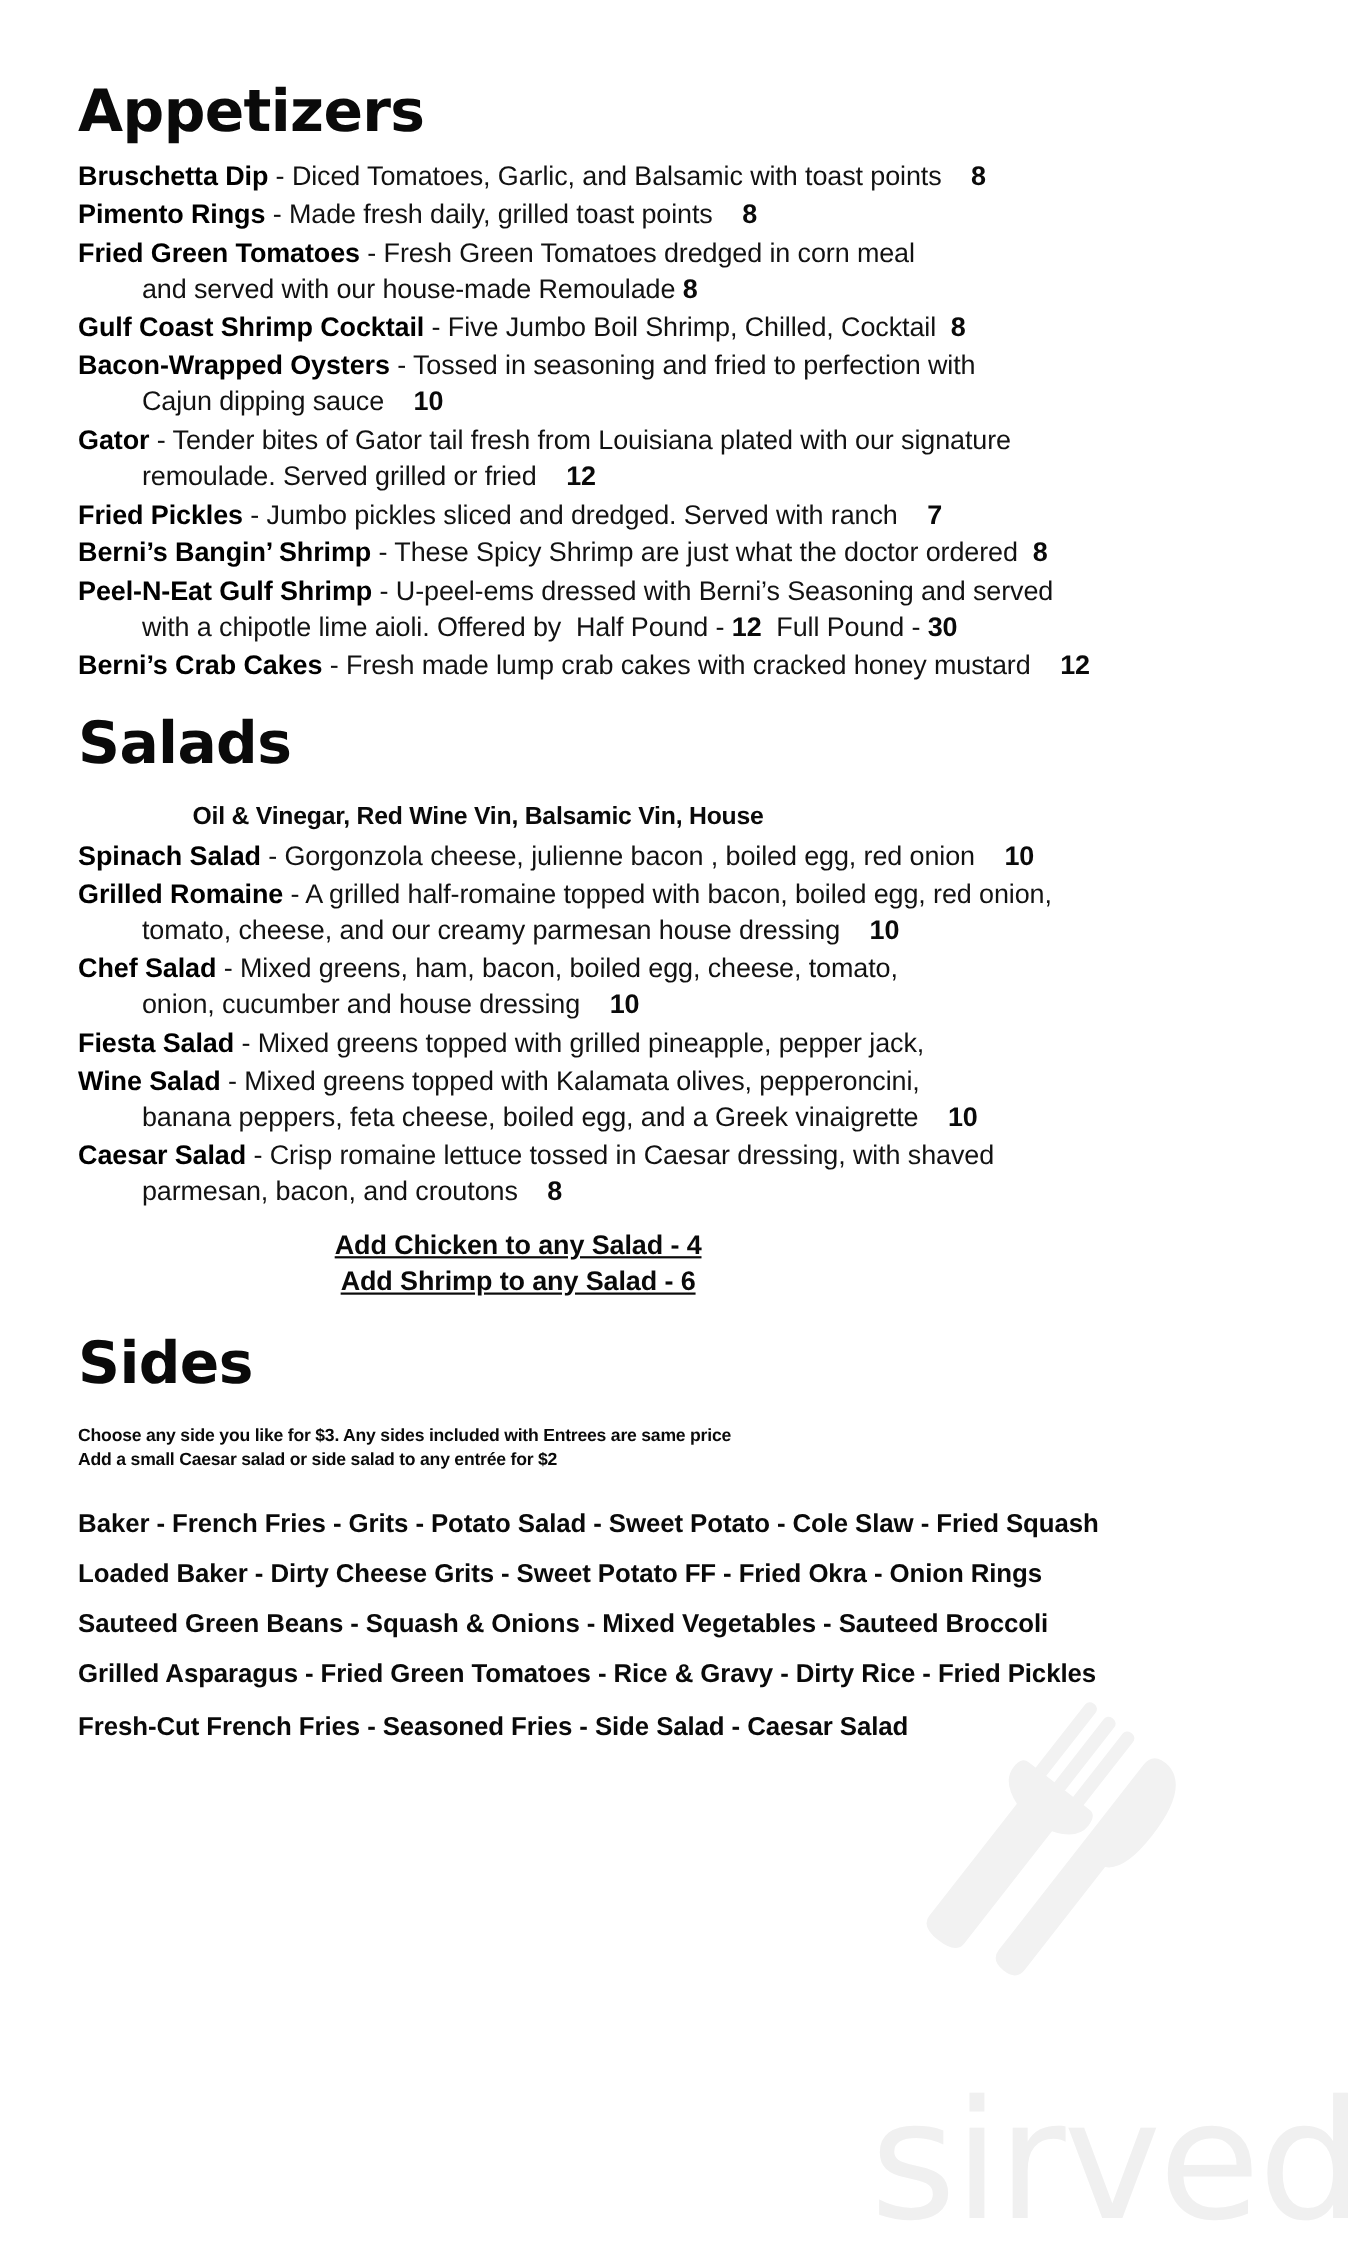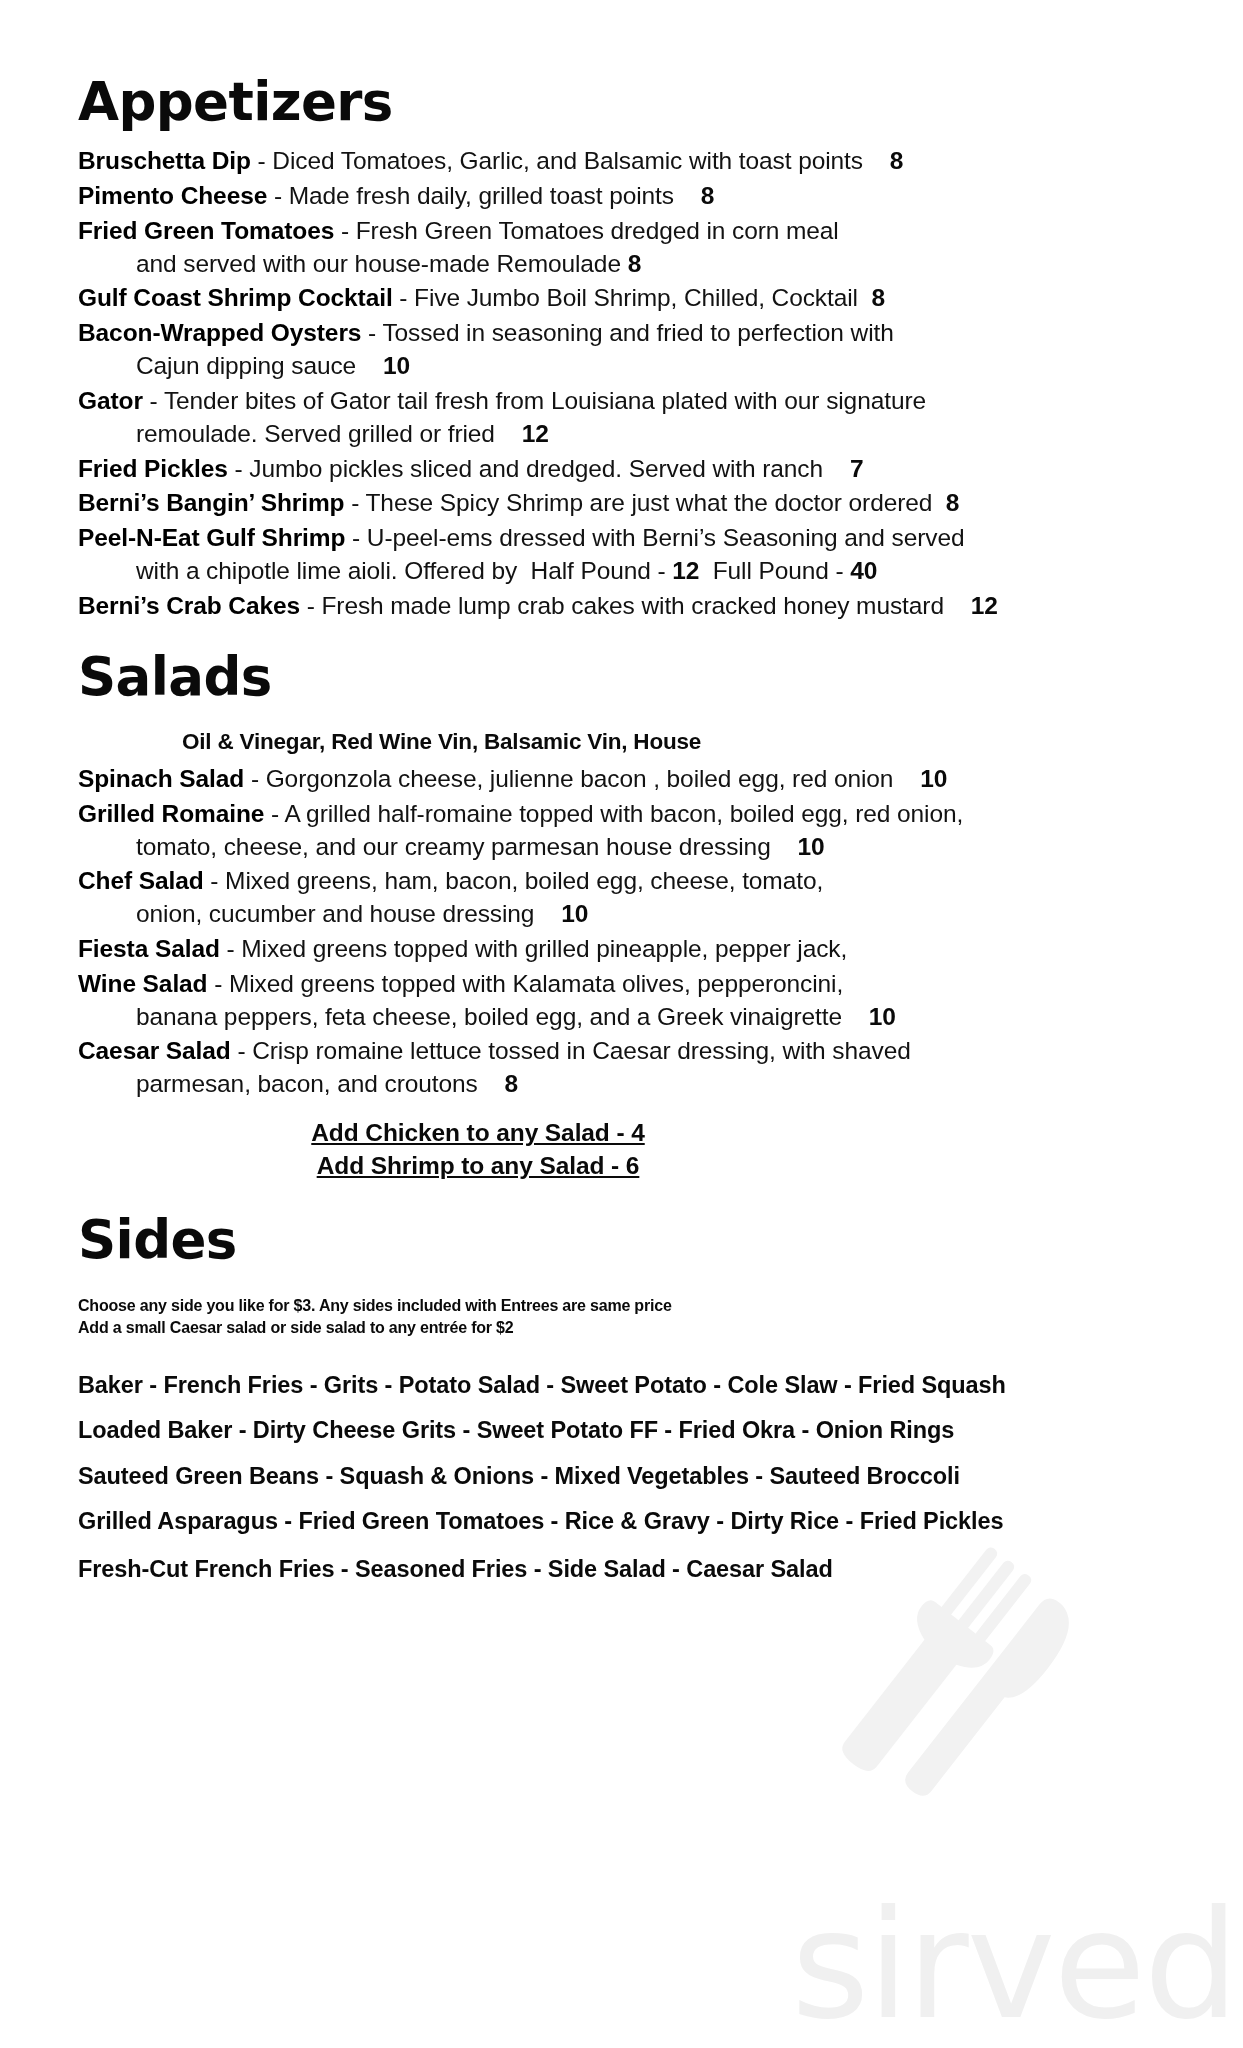--- a/index.html
+++ b/index.html
@@ -51,21 +51,22 @@
     bottom: 235px;
     width: 270px;
     height: 270px;
     opacity: 1;
   }
 
   
   .content {
     position: relative;
     z-index: 2;
-    padding: 74px 52px 0 78px;
+    padding: 74px 52px 0 50px;
+    margin-left: 21px;
   }
 
   h1.section-title {
     font-family: "DejaVu Sans", sans-serif;
     font-size: 53px;
     font-weight: 700;
     letter-spacing: -0.6px;
     margin: 0 0 16px 0;
     line-height: 1.04;
     color: #0a0a0a;
@@ -166,21 +167,21 @@
   <div class="content">
 
     <section class="section-appetizers">
       <h1 class="section-title">Appetizers</h1>
 
       <p class="menu-item">
         <span class="item-name">Bruschetta Dip</span><span class="sp-s"> - </span><span>Diced Tomatoes, Garlic, and Balsamic with toast points</span><span class="sp-s">    </span><span class="price">8</span>
       </p>
 
       <p class="menu-item">
-        <span class="item-name">Pimento Cheese</span><span class="sp-s"> - </span><span>Made fresh daily, grilled toast points</span><span class="sp-s">    </span><span class="price">8</span>
+        <span class="item-name">Pimento Rings</span><span class="sp-s"> - </span><span>Made fresh daily, grilled toast points</span><span class="sp-s">    </span><span class="price">8</span>
       </p>
 
       <p class="menu-item">
         <span class="item-name">Fried Green Tomatoes</span><span class="sp-s"> - </span><span>Fresh Green Tomatoes dredged in corn meal</span>
         <span class="cont"><span>and served with our house-made Remoulade</span><span class="sp-s"> </span><span class="price">8</span></span>
       </p>
 
       <p class="menu-item">
         <span class="item-name">Gulf Coast Shrimp Cocktail</span><span class="sp-s"> - </span><span>Five Jumbo Boil Shrimp, Chilled, Cocktail</span><span class="sp-s">  </span><span class="price">8</span>
       </p>
@@ -198,21 +199,21 @@
       <p class="menu-item">
         <span class="item-name">Fried Pickles</span><span class="sp-s"> - </span><span>Jumbo pickles sliced and dredged. Served with ranch</span><span class="sp-s">    </span><span class="price">7</span>
       </p>
 
       <p class="menu-item">
         <span class="item-name">Berni’s Bangin’ Shrimp</span><span class="sp-s"> - </span><span>These Spicy Shrimp are just what the doctor ordered</span><span class="sp-s">  </span><span class="price">8</span>
       </p>
 
       <p class="menu-item">
         <span class="item-name">Peel-N-Eat Gulf Shrimp</span><span class="sp-s"> - </span><span>U-peel-ems dressed with Berni’s Seasoning and served</span>
-        <span class="cont"><span class="sp-s">with a chipotle lime aioli. Offered by  Half Pound - </span><span class="price">12</span><span class="sp-s">  Full Pound - </span><span class="price">40</span></span>
+        <span class="cont"><span class="sp-s">with a chipotle lime aioli. Offered by  Half Pound - </span><span class="price">12</span><span class="sp-s">  Full Pound - </span><span class="price">30</span></span>
       </p>
 
       <p class="menu-item">
         <span class="item-name">Berni’s Crab Cakes</span><span class="sp-s"> - </span><span>Fresh made lump crab cakes with cracked honey mustard</span><span class="sp-s">    </span><span class="price">12</span>
       </p>
     </section>
 
     <section class="section-salads">
       <h1 class="section-title">Salads</h1>
 

